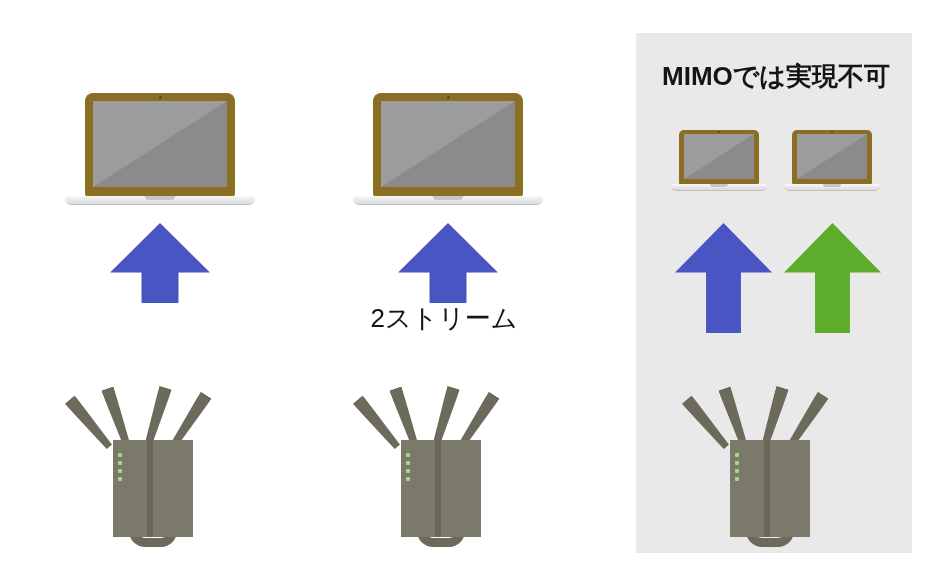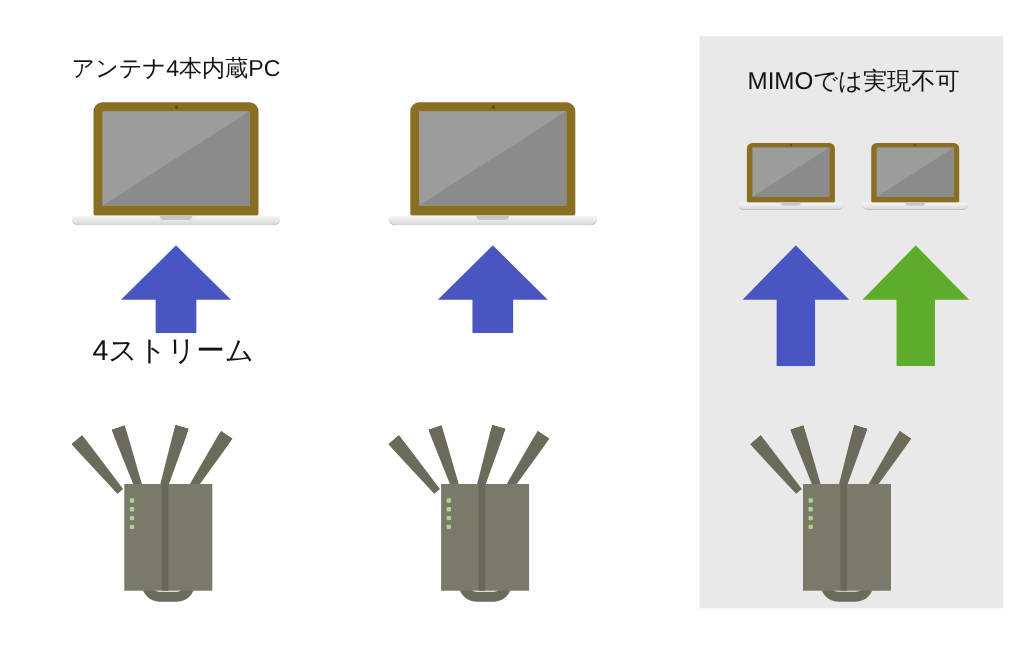--- a/index.html
+++ b/index.html
@@ -7,21 +7,21 @@
   .canvas{position:relative;width:940px;height:588px;background:#ffffff;overflow:hidden;
           font-family:"Liberation Sans","DejaVu Sans",sans-serif;color:#111;}
 
   
   .panel{position:absolute;left:636px;top:33px;width:276px;height:520px;background:currentColor;}
 
   
   .title{position:absolute;text-align:center;font-size:21px;line-height:1.25;color:#141414;white-space:nowrap;}
   .c1-title{left:40px;top:50px;width:240px;}
   .c2-title{left:328px;top:50px;width:240px;}
-  .c3-title{left:640px;top:60px;width:272px;font-size:22px;}
+  .c3-title{left:640px;top:60px;width:272px;font-size:26px;font-weight:bold;}
   .stream-label{position:absolute;text-align:center;font-size:26px;line-height:1.25;color:#141414;white-space:nowrap;}
   .c1-label{left:40px;top:302px;width:235px;}
   .c2-label{left:328px;top:302px;width:232px;}
 
   
   .laptop{position:absolute;width:190px;}
   .lid{position:relative;margin:0 auto;width:150px;height:103px;background:#8a6e22;
        border-radius:8px 8px 2px 2px;padding:8px 8px 9px 8px;}
   .cam{position:absolute;left:50%;top:3px;width:3px;height:3px;margin-left:-1px;border-radius:50%;
        background:#5e4a10;}
@@ -68,37 +68,35 @@
   .leds{position:absolute;left:5px;top:13px;display:flex;flex-direction:column;gap:4px;}
   .leds i{width:4px;height:4px;border-radius:1px;background:currentColor;}
 </style>
 </head>
 <body>
 
 <div class="canvas">
 
   <div class="panel" style="color: rgb(233, 233, 233);"></div>
 
-  <div class="title c1-title">アンテナ4本内蔵PC</div>
 
   <div class="laptop c1-laptop" style="left:65px;top:93px;">
     <div class="lid">
       <i class="cam"></i>
       <div class="screen">
         <i class="shade"></i>
       </div>
     </div>
     <div class="base">
       <i class="notch"></i>
     </div>
   </div>
 
   <div class="arrow c1-arrow" style="color: rgb(74, 85, 196);"></div>
 
-  <div class="stream-label c1-label">4ストリーム</div>
 
   <div class="router c1-router">
     <div class="ant a1">
       <span class="wifi" style="color: rgb(74, 85, 196);">
         <svg viewBox="0 0 46 38">
             <g fill="none" stroke="currentColor" stroke-width="4.6" stroke-linecap="round">
               <path d="M8.2 19.2 A21 21 0 0 1 37.8 19.2"></path>
               <path d="M12.4 23.4 A15 15 0 0 1 33.6 23.4"></path>
               <path d="M16.6 27.6 A9 9 0 0 1 29.4 27.6"></path>
             </g>
@@ -162,20 +160,21 @@
         <i class="shade"></i>
       </div>
     </div>
     <div class="base">
       <i class="notch"></i>
     </div>
   </div>
 
   <div class="arrow c2-arrow" style="color: rgb(74, 85, 196);"></div>
 
+  <div class="stream-label c2-label">2ストリーム</div>
 
   <div class="router c2-router">
     <div class="ant a1">
       
     </div>
     <div class="ant a2">
       
     </div>
     <div class="ant a3">
       <span class="wifi" style="color: rgb(74, 85, 196);">

